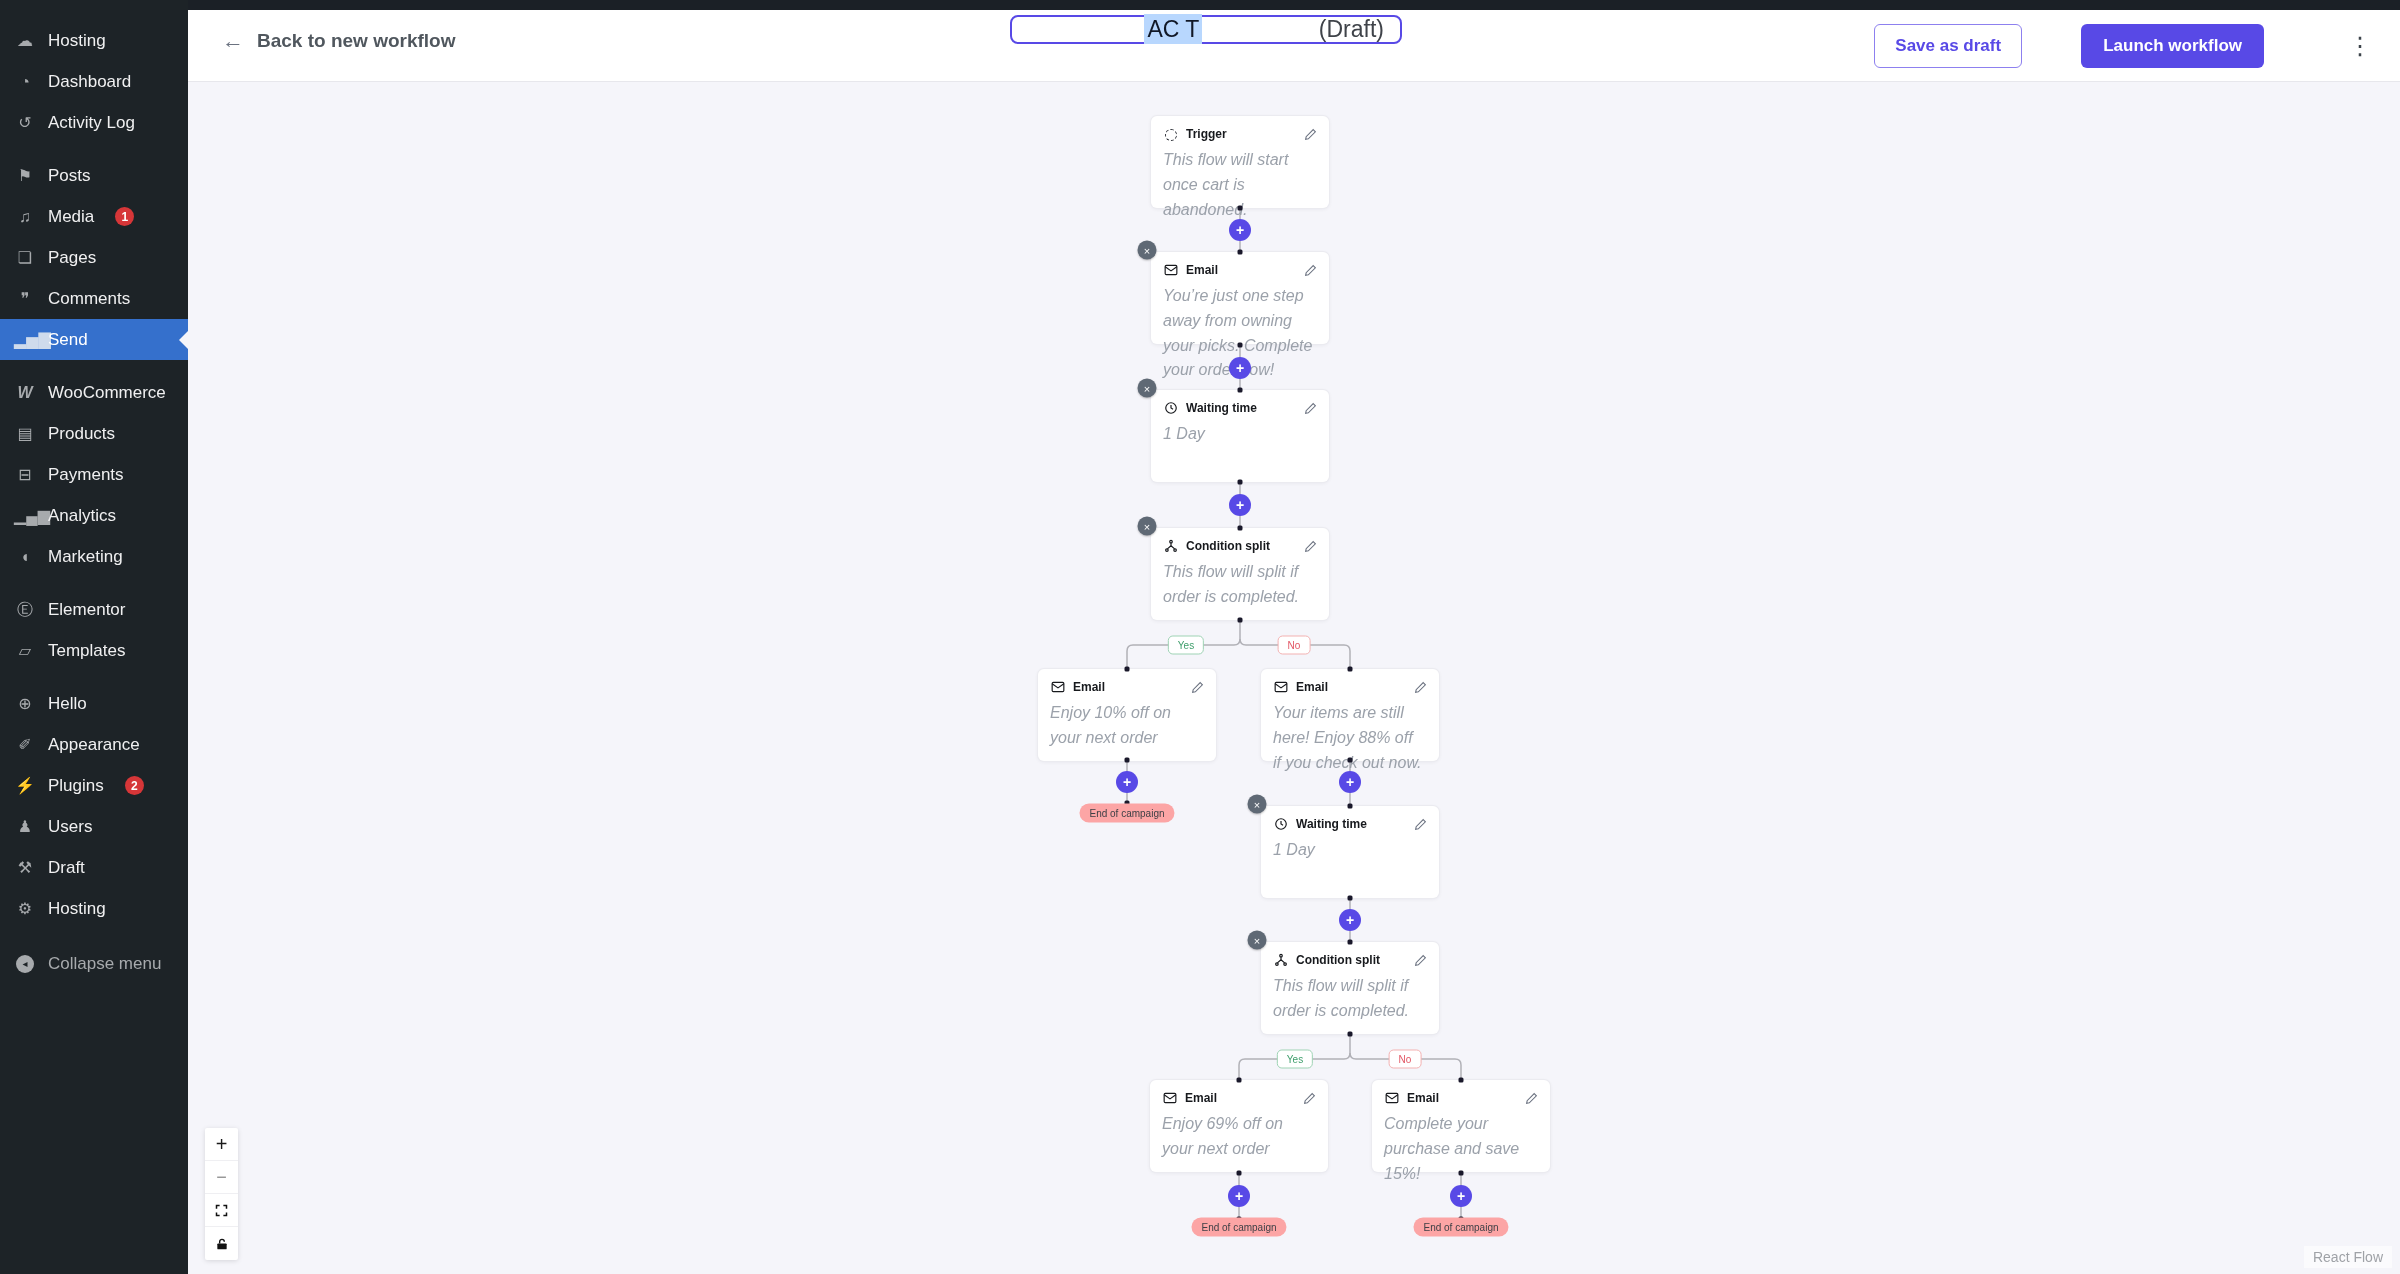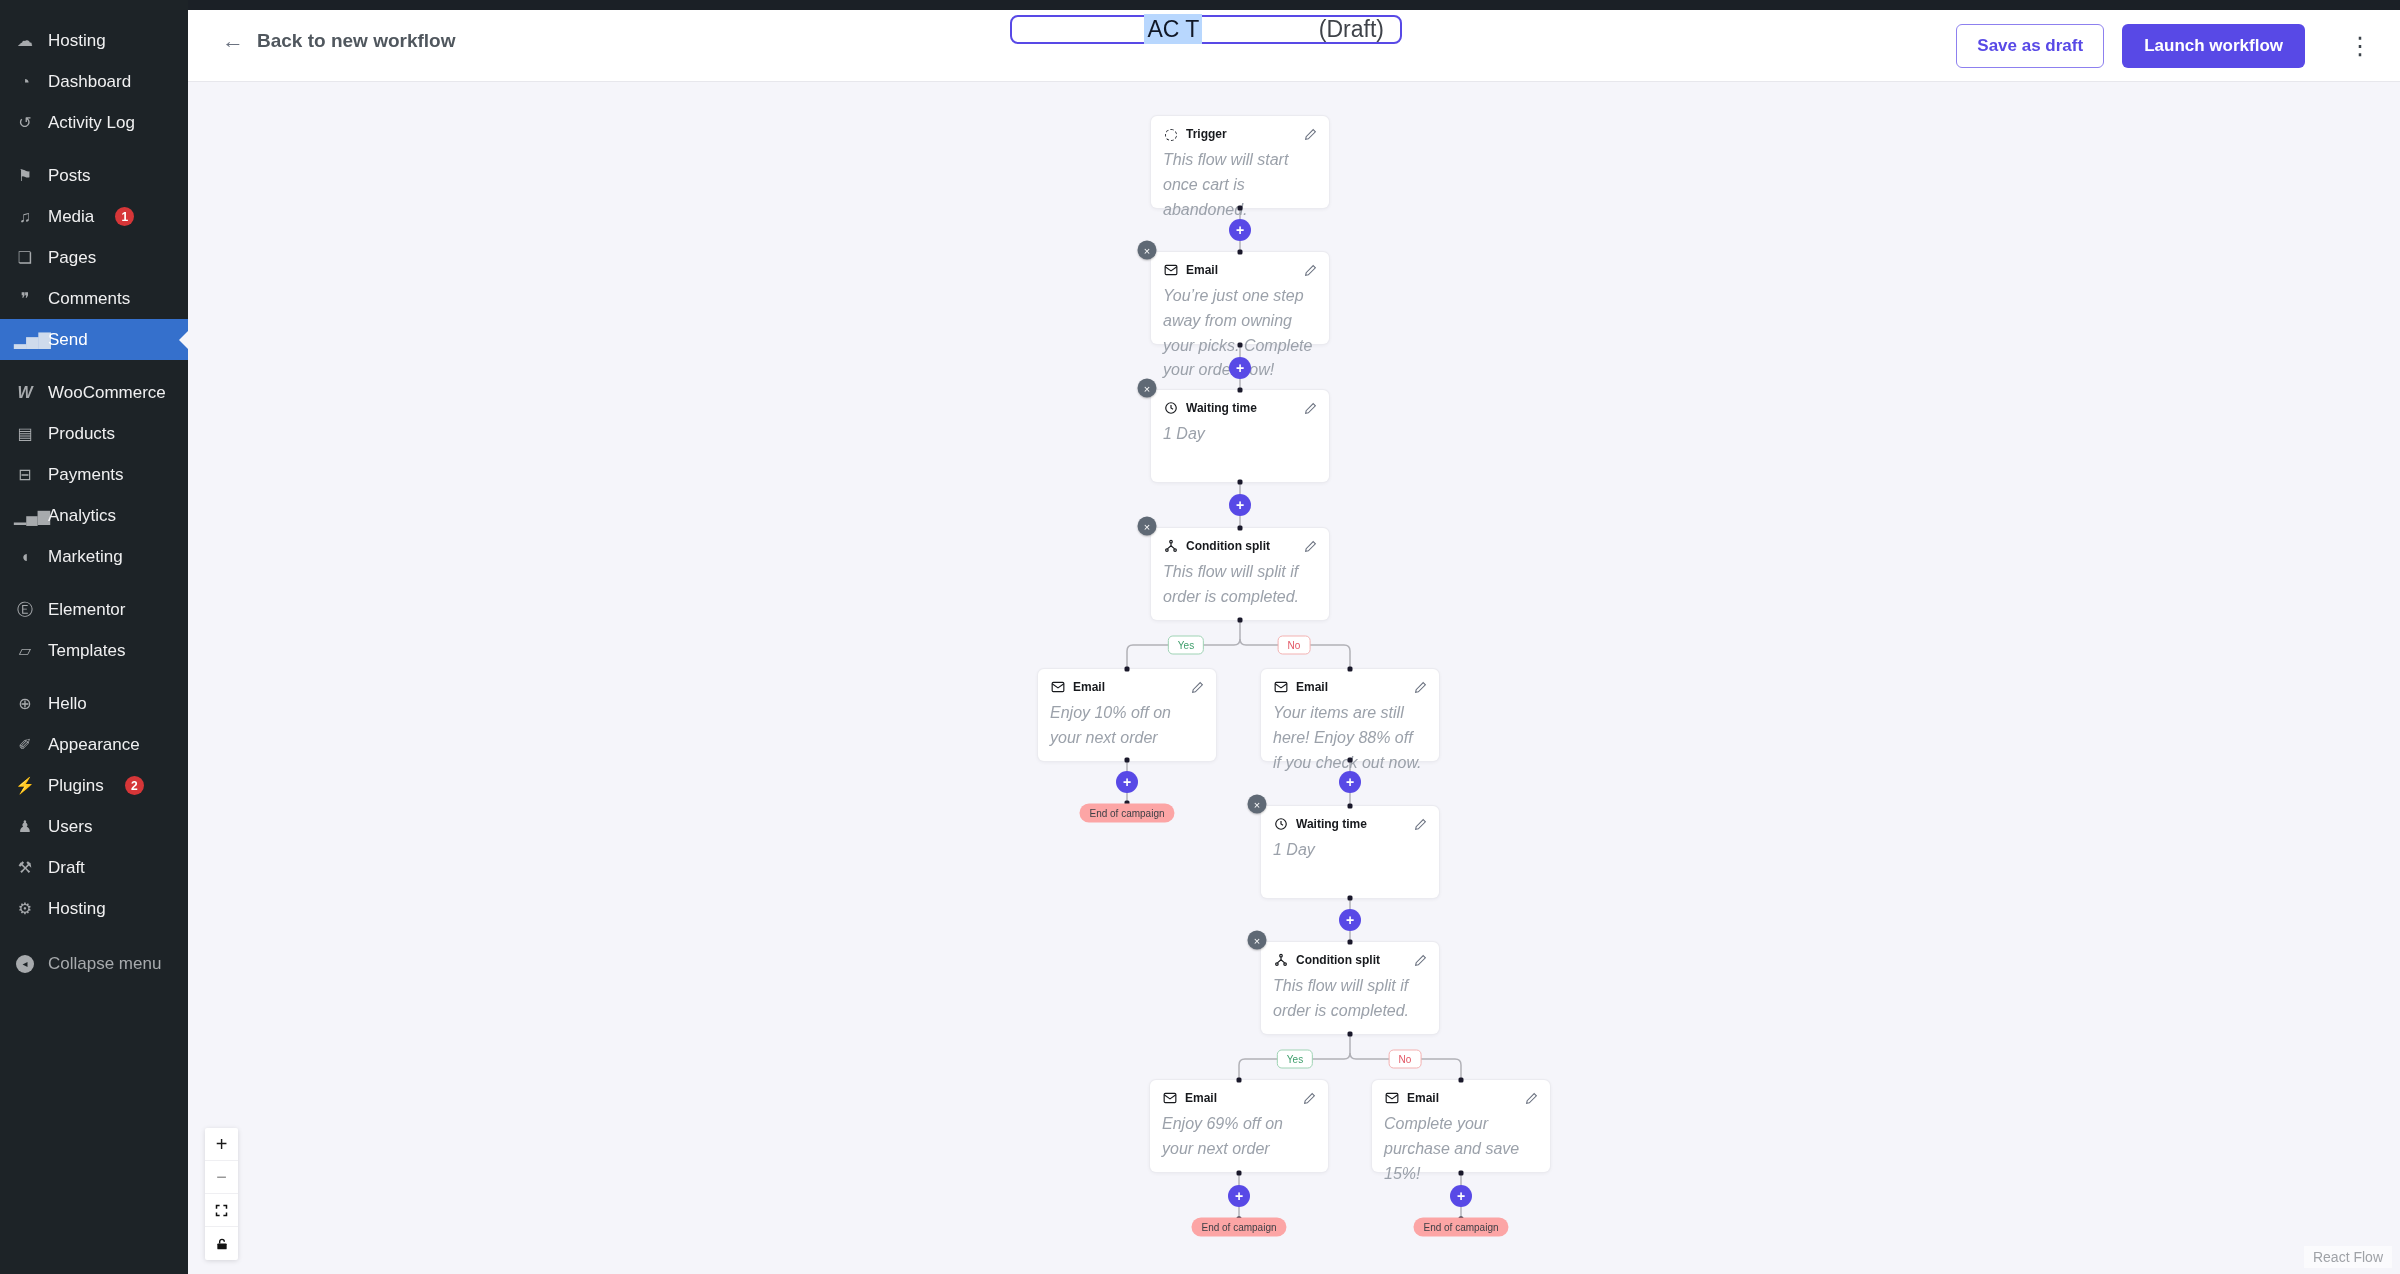--- a/index.html
+++ b/index.html
@@ -24,21 +24,21 @@
   
   .main { flex:1; display:flex; flex-direction:column; min-width:0; }
   .admin-sliver { height:10px; background:#1b2026; }
   header { position:relative; height:72px; background:#fff; border-bottom:1px solid #e7e7ec; flex-shrink:0; }
   .back-button { position:absolute; left:34px; top:0; height:62px; display:flex; align-items:center; gap:13px; color:#50575e; font-size:19px; font-weight:600; cursor:pointer; }
   .back-arrow { font-size:22px; color:#6b7280; font-weight:400; }
   .title-input { position:absolute; left:822px; top:5px; width:392px; height:29px; border:2px solid #5849e6; border-radius:8px; background:#fff; display:flex; align-items:center; padding:0 16px; font-size:23px; cursor:text; }
   .title-text { flex:1; text-align:center; color:#111827; }
   .title-text .sel { background:#b8d7fe; padding:2px 3px; }
   .draft-suffix { color:#3f4349; }
-  .actions { position:absolute; right:25px; top:14px; display:flex; align-items:center; }
+  .actions { position:absolute; right:25px; top:14px; display:flex; align-items:center;gap:41px; }
   .btn-outline { height:44px; padding:0 20px; background:#fff; border:1px solid #8d80ef; border-radius:6px; color:#5849e6; font-size:17px; font-weight:600; font-family:inherit; cursor:pointer; }
   .btn-primary { height:44px; padding:0 22px; margin-left:18px; background:#5849e6; border:none; border-radius:6px; color:#fff; font-size:17px; font-weight:600; font-family:inherit; cursor:pointer; }
   .kebab { width:30px; margin-left:40px; text-align:center; font-size:24px; color:#3c434a; cursor:pointer; line-height:44px; }
 
   
   .canvas { position:relative; flex:1; background:#f5f5fa; overflow:hidden; }
   #edges { position:absolute; left:0; top:0; }
   .node { position:absolute; width:178px; height:92px; background:#fff; border-radius:6px; box-shadow:0 0 0 1px #ebebf0, 0 1px 4px rgba(20,20,40,.07); padding:11px 12px; cursor:pointer; }
   .node-head { display:flex; align-items:flex-end; gap:8px; }
   .node-title { flex:1; font-size:12px; font-weight:700; color:#17191d; }

